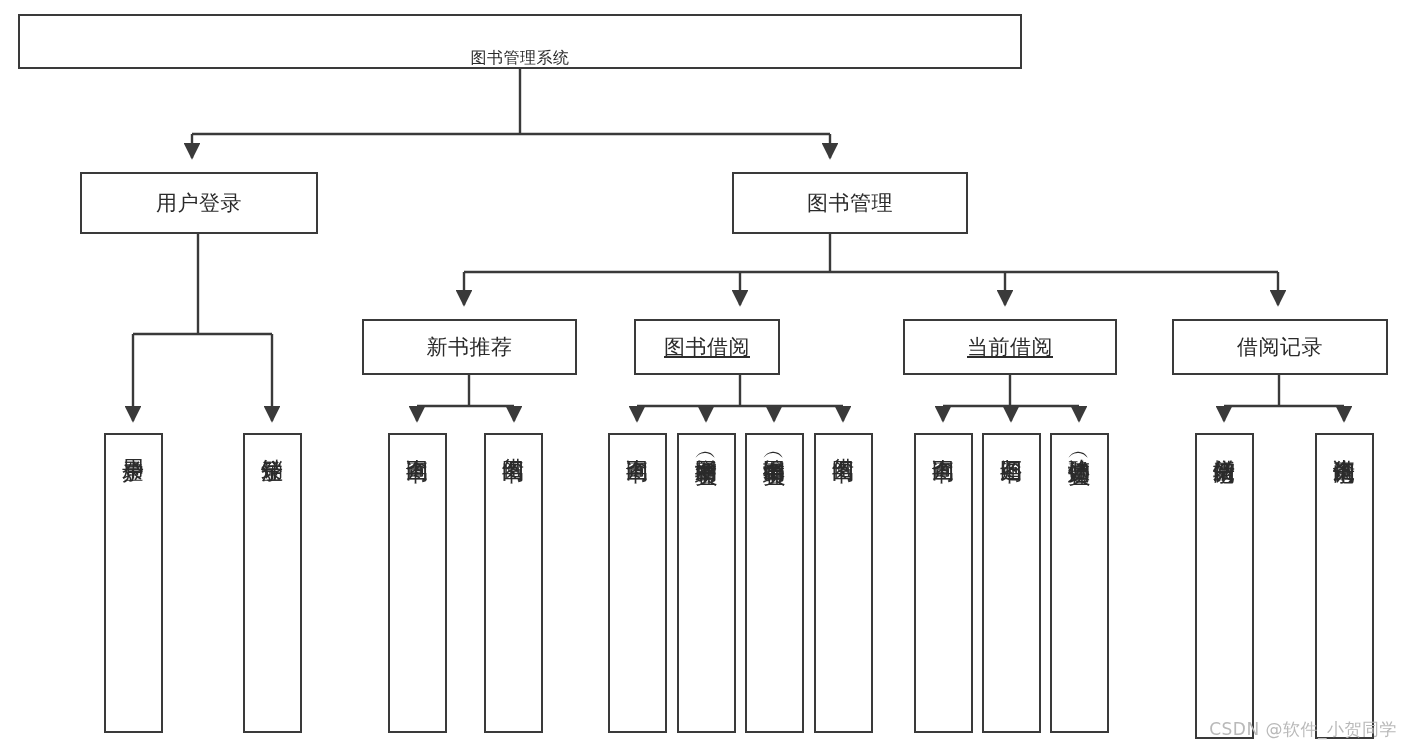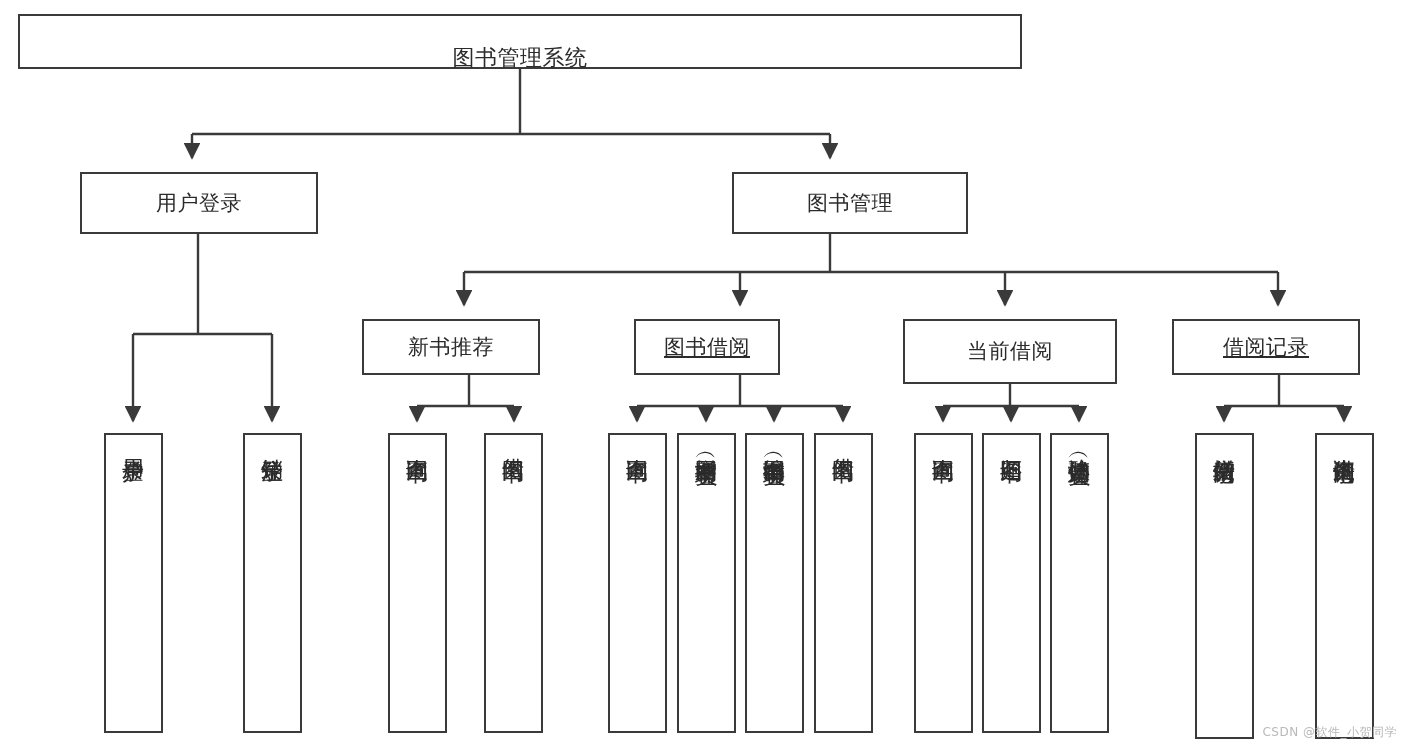--- a/index.html
+++ b/index.html
@@ -43,42 +43,42 @@
     line-height: 1.18;
     color: #2b2b2b;
     white-space: pre-line;
   }
   
   .node.h .node-label {
     font-size: 21px;
     letter-spacing: 0.5px;
   }
   .node.root .node-label {
-    font-size: 22px;
+    font-size: 16px;
     margin-top: 33px;
   }
   
   .node.v {
     padding: 6px 0;
     align-items: flex-start;
   }
   .node.v .node-label {
     writing-mode: vertical-rl;
     text-orientation: upright;
     font-size: 22px;
     line-height: 1.05;
     letter-spacing: 1px;
     white-space: nowrap;
     margin: 0 auto;
   }
   #watermark {
     position: absolute;
     right: 8px;
     bottom: 6px;
-    font-size: 12px;
+    font-size: 17px;
     color: #b9b9b9;
     letter-spacing: 0.5px;
     z-index: 5;
     user-select: none;
   }
 </style>
 </head>
 <body>
 
 <div id="diagram-root">
@@ -137,30 +137,30 @@
     <span class="node-label">图书管理系统</span>
   </div>
 
   <div class="node h" style="left:80px; top:172px; width:238px; height:62px;">
     <span class="node-label">用户登录</span>
   </div>
   <div class="node h" style="left:732px; top:172px; width:236px; height:62px;">
     <span class="node-label">图书管理</span>
   </div>
 
-  <div class="node h" style="left:362px; top:319px; width:178px; height:56px;">
+  <div class="node h" style="left:362px; top:319px; width:215px; height:56px;">
     <span class="node-label">新书推荐</span>
   </div>
   <div class="node h" style="left:634px; top:319px; width:146px; height:56px;text-decoration:underline;">
     <span class="node-label">图书借阅</span>
   </div>
-  <div class="node h" style="left:903px; top:319px; width:214px; height:65px;">
+  <div class="node h" style="left:903px; top:319px; width:214px; height:56px;text-decoration:underline;">
     <span class="node-label">当前借阅</span>
   </div>
-  <div class="node h" style="left:1172px; top:319px; width:188px; height:56px;text-decoration:underline;">
+  <div class="node h" style="left:1172px; top:319px; width:216px; height:56px;">
     <span class="node-label">借阅记录</span>
   </div>
 
   <div class="node v" style="left:104px; top:433px; width:59px; height:300px;">
     <span class="node-label">用户登录</span>
   </div>
   <div class="node v" style="left:243px; top:433px; width:59px; height:300px;">
     <span class="node-label">注销登录</span>
   </div>
 

